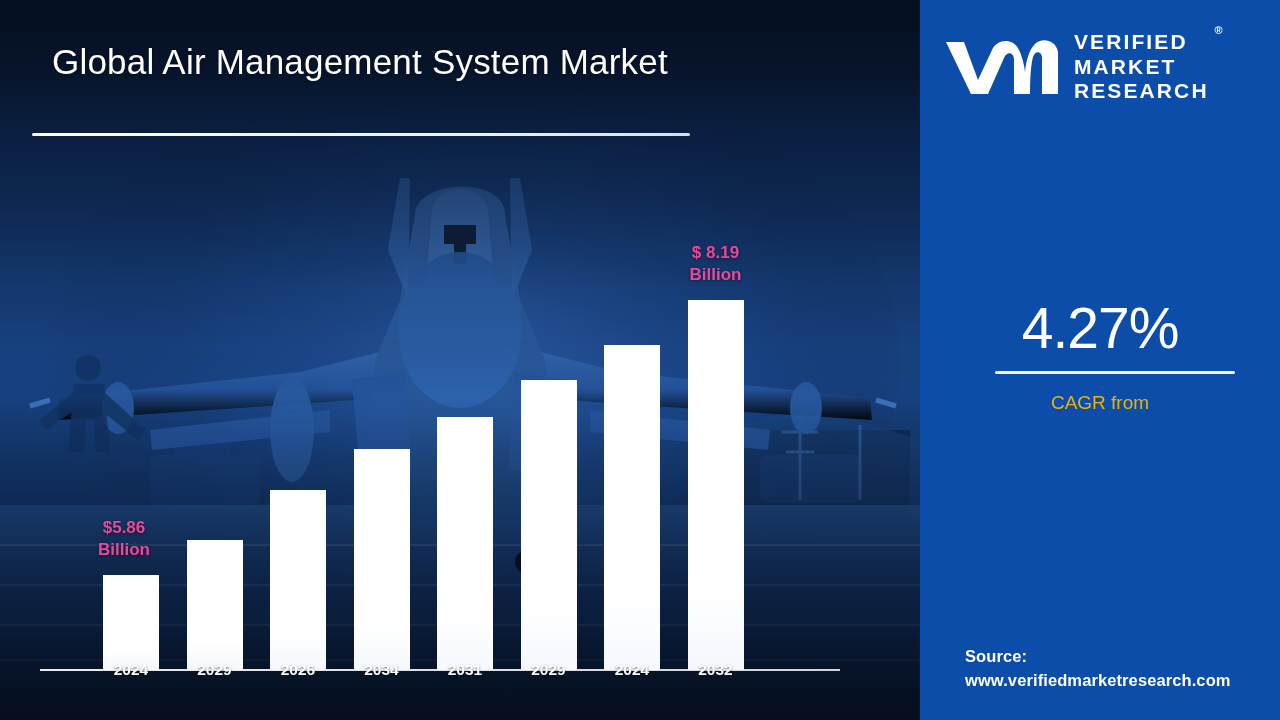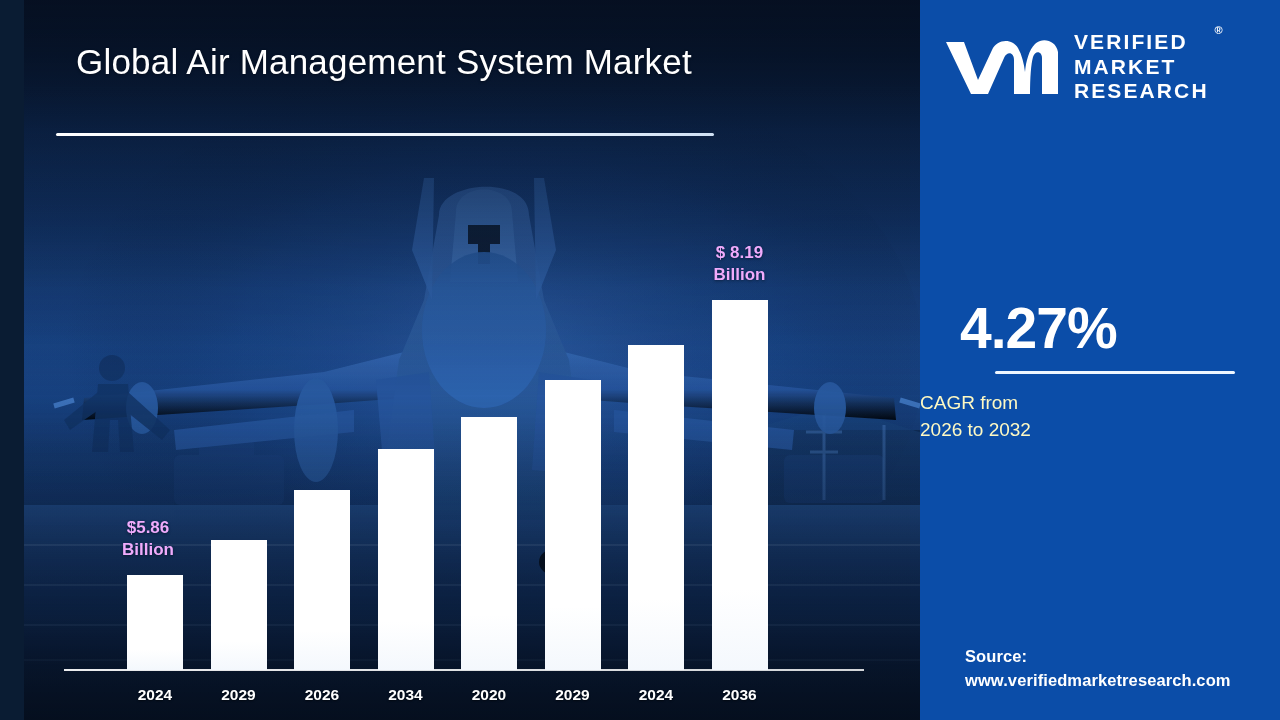--- a/index.html
+++ b/index.html
@@ -10,21 +10,20 @@
   }
   #root { position:relative; width:1280px; height:720px; }
 
   
   .left-panel {
     position:absolute; left:0; top:0; width:924px; height:720px;
     overflow:hidden;
     background:
       linear-gradient(175deg, #0a1a30 0%, #0d2murals 0%),
       #11294d;
-    margin-left: 24px;
   }
   .bg-base{
     position:absolute; inset:0;
     background:
       radial-gradient(115% 80% at 50% 62%, #2c5ca8 0%, #1e4versus 0%, #1b4party 0%, #16396e 45%, #0d2348 72%, #081729 100%);
   }
   .bg-base2{
     position:absolute; inset:0;
     background:
       linear-gradient(180deg, rgba(6,16,34,0.96) 0%, rgba(8,22,46,0.55) 16%, rgba(20,54,108,0.10) 40%, rgba(25,66,128,0.0) 58%, rgba(10,26,52,0.45) 86%, rgba(6,15,30,0.85) 100%);
@@ -49,27 +48,27 @@
   }
   .axis{
     position:absolute; left:40px; top:669px; width:800px; height:2px;
     background:linear-gradient(90deg, rgba(255,255,255,.92), rgba(255,255,255,.82));
   }
   .bar{
     position:absolute; bottom:50px; width:56px;
     background:linear-gradient(180deg,#ffffff 0%,#ffffff 78%,#f4f8fd 100%);
   }
   .bar-label{
-    position:absolute; text-align:center; color:#f0abfc;
+    position:absolute; text-align:center; color:#ec4899;
     font-size:17px; line-height:1.28; font-weight:700;
     text-shadow:0 1px 3px rgba(0,0,0,.45);
     width:120px;
   }
   .tick{
-    position:absolute; top:686px; width:90px; text-align:center;
+    position:absolute; top:661px; width:90px; text-align:center;
     color:#ffffff; font-size:15.5px; font-weight:700;
     text-shadow:0 1px 2px rgba(0,0,0,.5);
   }
 
   
   .right-panel{
     position:absolute; left:920px; top:0; width:360px; height:720px;
     background:#0b4da8;
   }
   .panel-edge{
@@ -83,30 +82,30 @@
   .logo-mark{ width:120px; height:62px; flex:none; }
   .logo-text{
     position:relative; color:#ffffff; font-weight:700;
     font-size:21px; letter-spacing:2.1px; line-height:1.18;
   }
   .logo-text .reg{
     position:absolute; right:-14px; top:-6px; font-size:11px; letter-spacing:0;
   }
 
   .cagr-value{
-    position:absolute; left:0; right:0; top:295px; text-align:left;
-    color:#ffffff; font-size:57px; font-weight:700; letter-spacing:-1px;margin-left:40px;
+    position:absolute; left:0; right:0; top:295px; text-align:center;
+    color:#ffffff; font-size:57px; font-weight:400; letter-spacing:-1px;
   }
   .cagr-rule{
     position:absolute; left:75px; top:371px; width:240px; height:3px;
     background:#eef6ff; border-radius:2px;
   }
   .cagr-caption{
-    position:absolute; left:0; right:0; top:390px; 
-    color:#fef9c3; font-size:19px; line-height:1.42; font-weight:400;
+    position:absolute; left:0; right:0; top:390px; text-align:center;
+    color:#eab308; font-size:19px; line-height:1.42; font-weight:400;
   }
   .source{
     position:absolute; left:45px; top:645px; width:320px;
     color:#ffffff; font-size:16.5px; line-height:1.45; font-weight:700;
     letter-spacing:.1px;
   }
 </style>
 </head>
 <body>
 
@@ -255,24 +254,24 @@
           <div class="bar" style="left: 437px; height: 253px;"></div>
           <div class="bar" style="left: 520.5px; height: 290px;"></div>
           <div class="bar" style="left: 604px; height: 325px;"></div>
           <div class="bar" style="left: 687.5px; height: 370px;"></div>
         </div>
       <div id="ticks-layer">
           <div class="tick" style="left: 86px;">2024</div>
           <div class="tick" style="left: 169.5px;">2029</div>
           <div class="tick" style="left: 253px;">2026</div>
           <div class="tick" style="left: 336.5px;">2034</div>
-          <div class="tick" style="left: 420px;">2020</div>
+          <div class="tick" style="left: 420px;">2031</div>
           <div class="tick" style="left: 503.5px;">2029</div>
           <div class="tick" style="left: 587px;">2024</div>
-          <div class="tick" style="left: 670.5px;">2036</div>
+          <div class="tick" style="left: 670.5px;">2032</div>
         </div>
       <div id="labels-layer">
           <div class="bar-label" style="left: 64px; top: 517px;">
             <div>$5.86</div>
             <div>Billion</div>
           </div>
           <div class="bar-label" style="left: 655.5px; top: 242px;">
             <div>$ 8.19</div>
             <div>Billion</div>
           </div>
@@ -292,21 +291,20 @@
         <div>MARKET</div>
         <div>RESEARCH</div>
         <span class="reg">®</span>
       </div>
     </div>
 
     <div class="cagr-value">4.27%</div>
     <div class="cagr-rule"></div>
     <div class="cagr-caption">
       <div>CAGR from</div>
-      <div>2026 to 2032</div>
     </div>
 
     <div class="source">
       <div>Source:</div>
       <div>www.verifiedmarketresearch.com</div>
     </div>
   </div>
 </div>
 
 </body></html>

